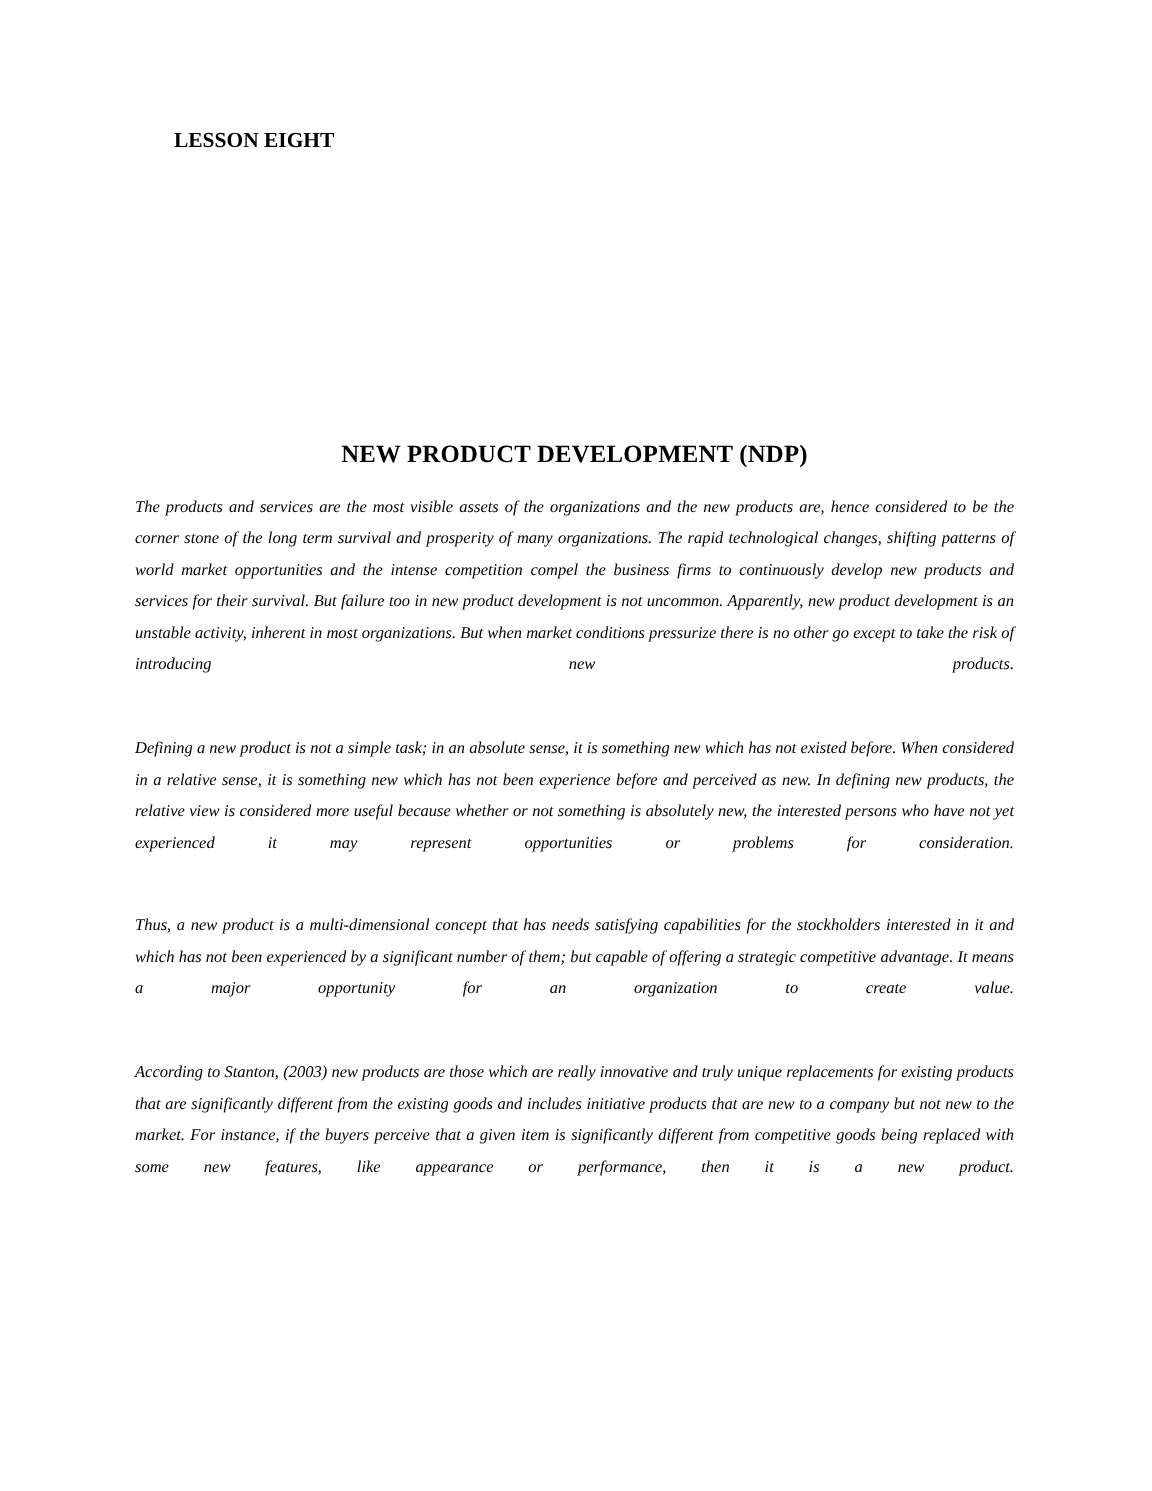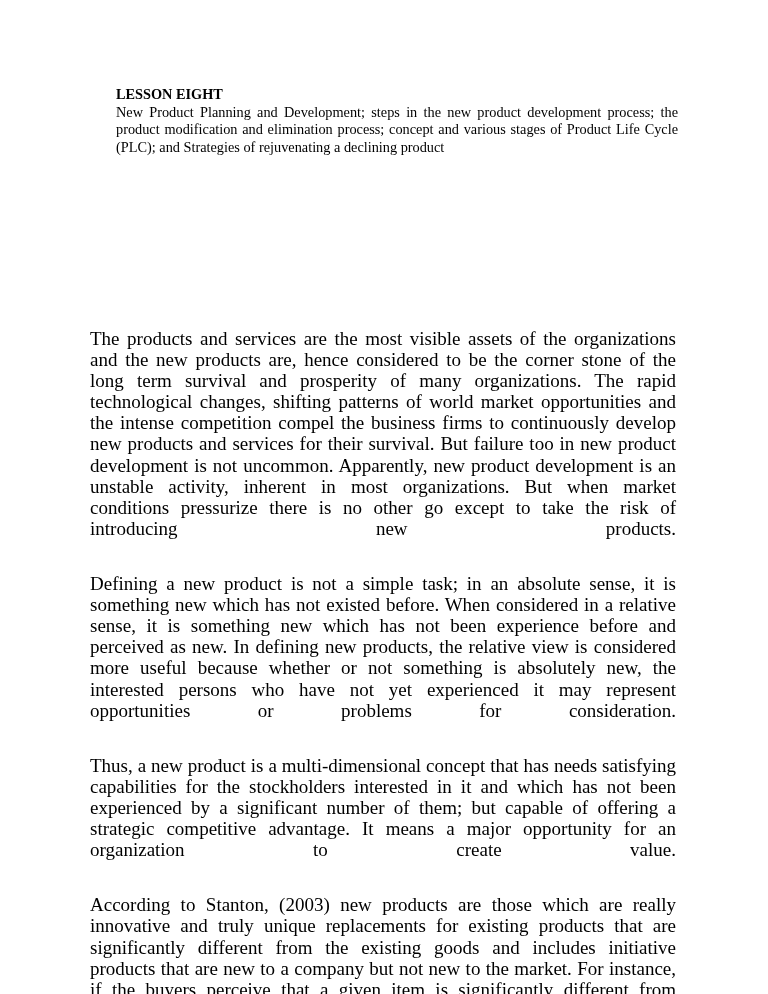--- a/index.html
+++ b/index.html
@@ -64,24 +64,25 @@
 
   
   .body-col {
     position: absolute;
     left: 90px;
     top: 328px;
     width: 586px;
   }
   .body-col p {
     margin: 0 0 13px 0;
-    font-size: 19px;
+    font-size: 11px;
     line-height: 21.1px;
     text-align: justify;
     text-justify: inter-word;
+    font-style: italic;
   }
   .body-col p:last-child {
     margin-bottom: 0;
   }
   .section-heading {
     margin: 0 0 13px 0;
     font-size: 14.3px;
     font-weight: bold;
     line-height: 21.1px;
     text-align: left;
@@ -94,23 +95,23 @@
   }
   .section-heading::after { content: none; }
 </style>
 </head>
 <body>
 
 <div class="page">
 
   <div class="lesson-block">
     <p class="lesson-title">LESSON EIGHT</p>
-    <p class="lesson-desc">New Product Planning and Development; steps in the new product development process; the product modification and elimination process; concept and various stages of Product Life Cycle (PLC); and Strategies of rejuvenating a declining product</p>
   </div>
 
+  <h1 class="doc-title">NEW PRODUCT DEVELOPMENT (NDP)</h1>
 
   <div class="body-col">
 
     <p>The products and services are the most visible assets of the organizations and the new products are, hence considered to be the corner stone of the long term survival and prosperity of many organizations. The rapid technological changes, shifting patterns of world market opportunities and the intense competition compel the business firms to continuously develop new products and services for their survival. But failure too in new product development is not uncommon. Apparently, new product development is an unstable activity, inherent in most organizations. But when market conditions pressurize there is no other go except to take the risk of introducing new products.</p>
 
 
     <p>Defining a new product is not a simple task; in an absolute sense, it is something new which has not existed before. When considered in a relative sense, it is something new which has not been experience before and perceived as new. In defining new products, the relative view is considered more useful because whether or not something is absolutely new, the interested persons who have not yet experienced it may represent opportunities or problems for consideration.</p>
 
     <p>Thus, a new product is a multi-dimensional concept that has needs satisfying capabilities for the stockholders interested in it and which has not been experienced by a significant number of them; but capable of offering a strategic competitive advantage. It means a major opportunity for an organization to create value.</p>
 

